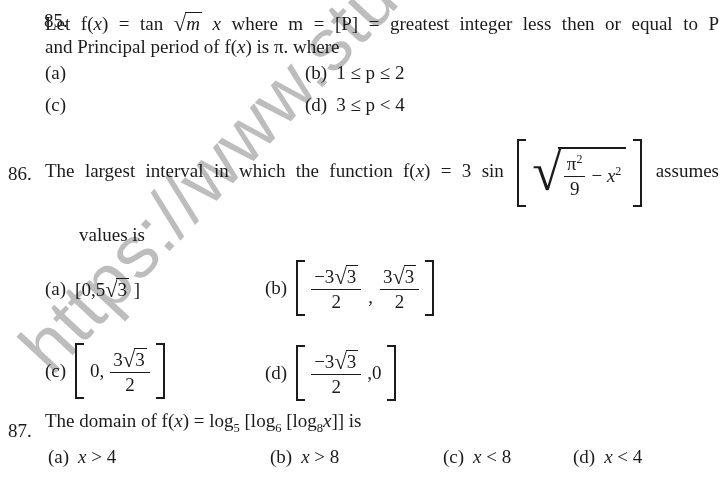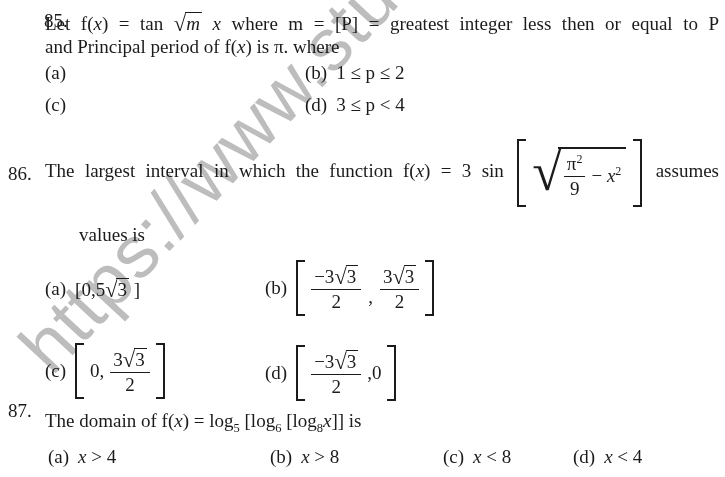--- a/index.html
+++ b/index.html
@@ -137,21 +137,21 @@
       <span class="frac">
           <span class="num"><span>−3</span><span class="sqt"><span class="sg">√</span><span class="ov">3</span></span></span>
           <span class="den">2</span>
         </span>
       <span>,0</span>
     </span>
     <span class="br-r"></span>
   </span>
 </div>
 
-<div class="abs" style="left:8px;top:400px;">87.</div>
+<div class="abs" style="left:8px;top:420px;">87.</div>
 
 <div class="abs" style="left:45px;top:410px;"><span>The domain of f(</span><i>x</i><span>) = log</span><span class="sub">5</span> <span>[log</span><span class="sub">6</span> <span>[log</span><span class="sub">8</span><i>x</i><span>]] is</span></div>
 
 <div class="abs optrow" style="left:48px;top:446px;">
   <span class="olabel">(a)</span>
   <span><i>x</i> <span>&gt; 4</span></span>
 </div>
 <div class="abs optrow" style="left:270px;top:446px;">
   <span class="olabel">(b)</span>
   <span><i>x</i> <span>&gt; 8</span></span>

